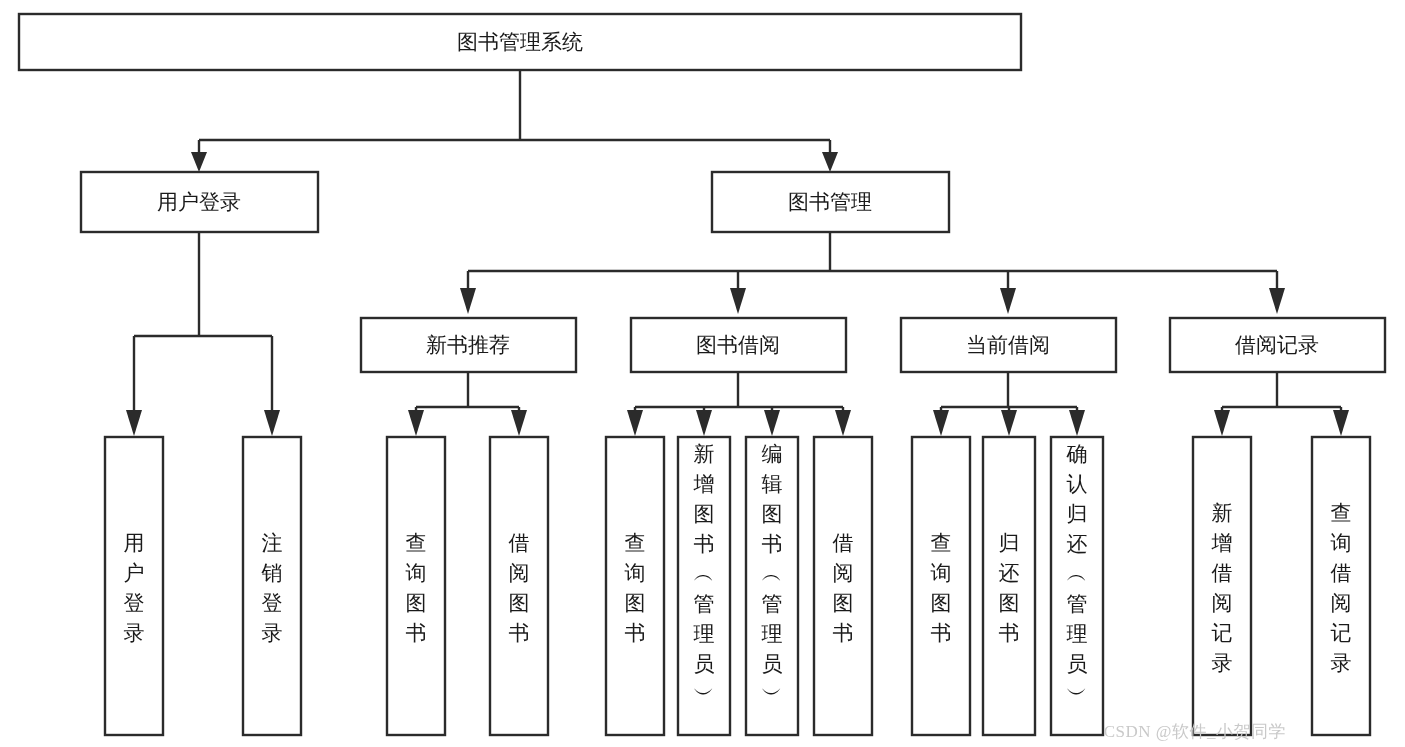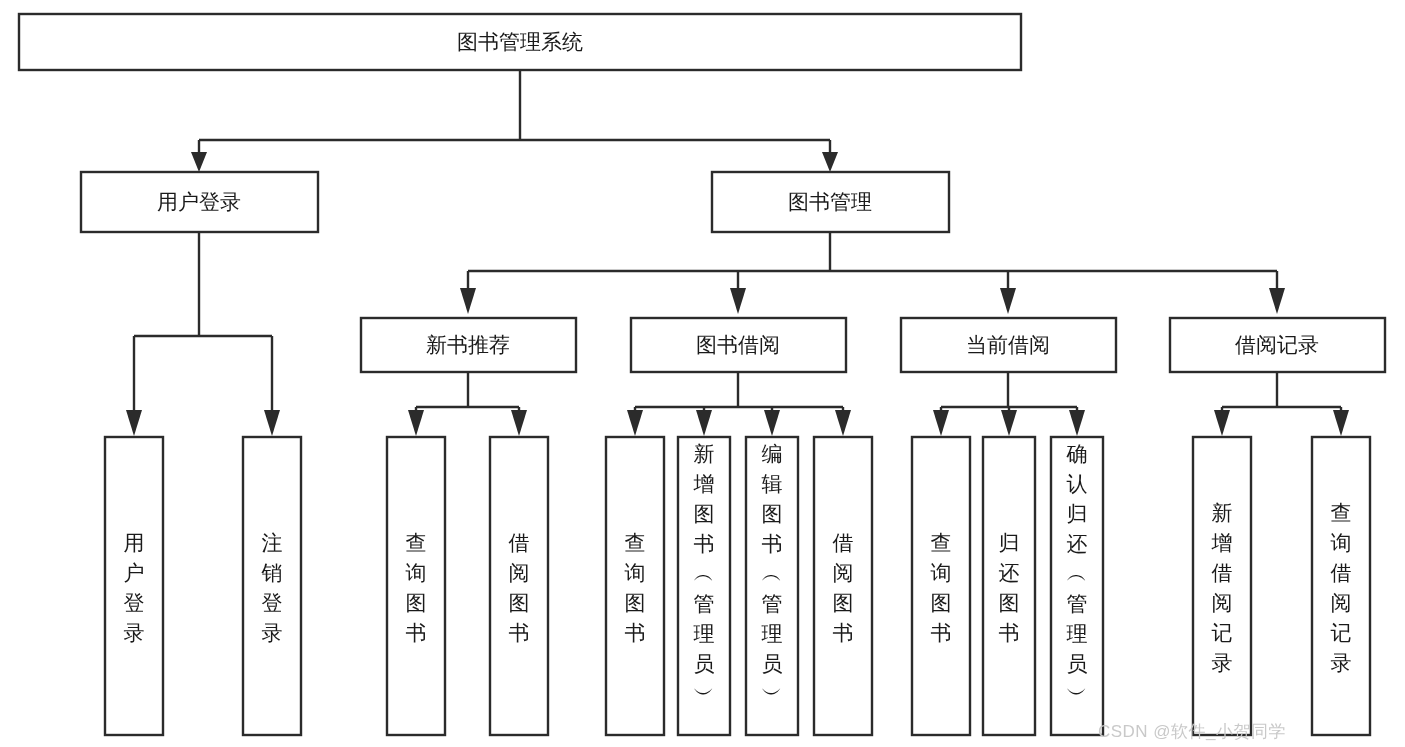--- a/index.html
+++ b/index.html
@@ -58,21 +58,21 @@
     font-family: "DejaVu Sans", "Liberation Sans", sans-serif;
     font-size: 21px;
     text-anchor: middle;
   }
   .watermark {
     position: absolute;
     right: 8px;
     bottom: 4px;
     color: #c9c9c9;
     font-size: 17px;
-    font-family: Liberation Sans, sans-serif;
+    font-family: Liberation Serif, serif;
     letter-spacing: 0.5px;
     white-space: nowrap;
     user-select: none;
   }
 </style>
 </head>
 <body>
 
 <div id="diagram-root">
 

